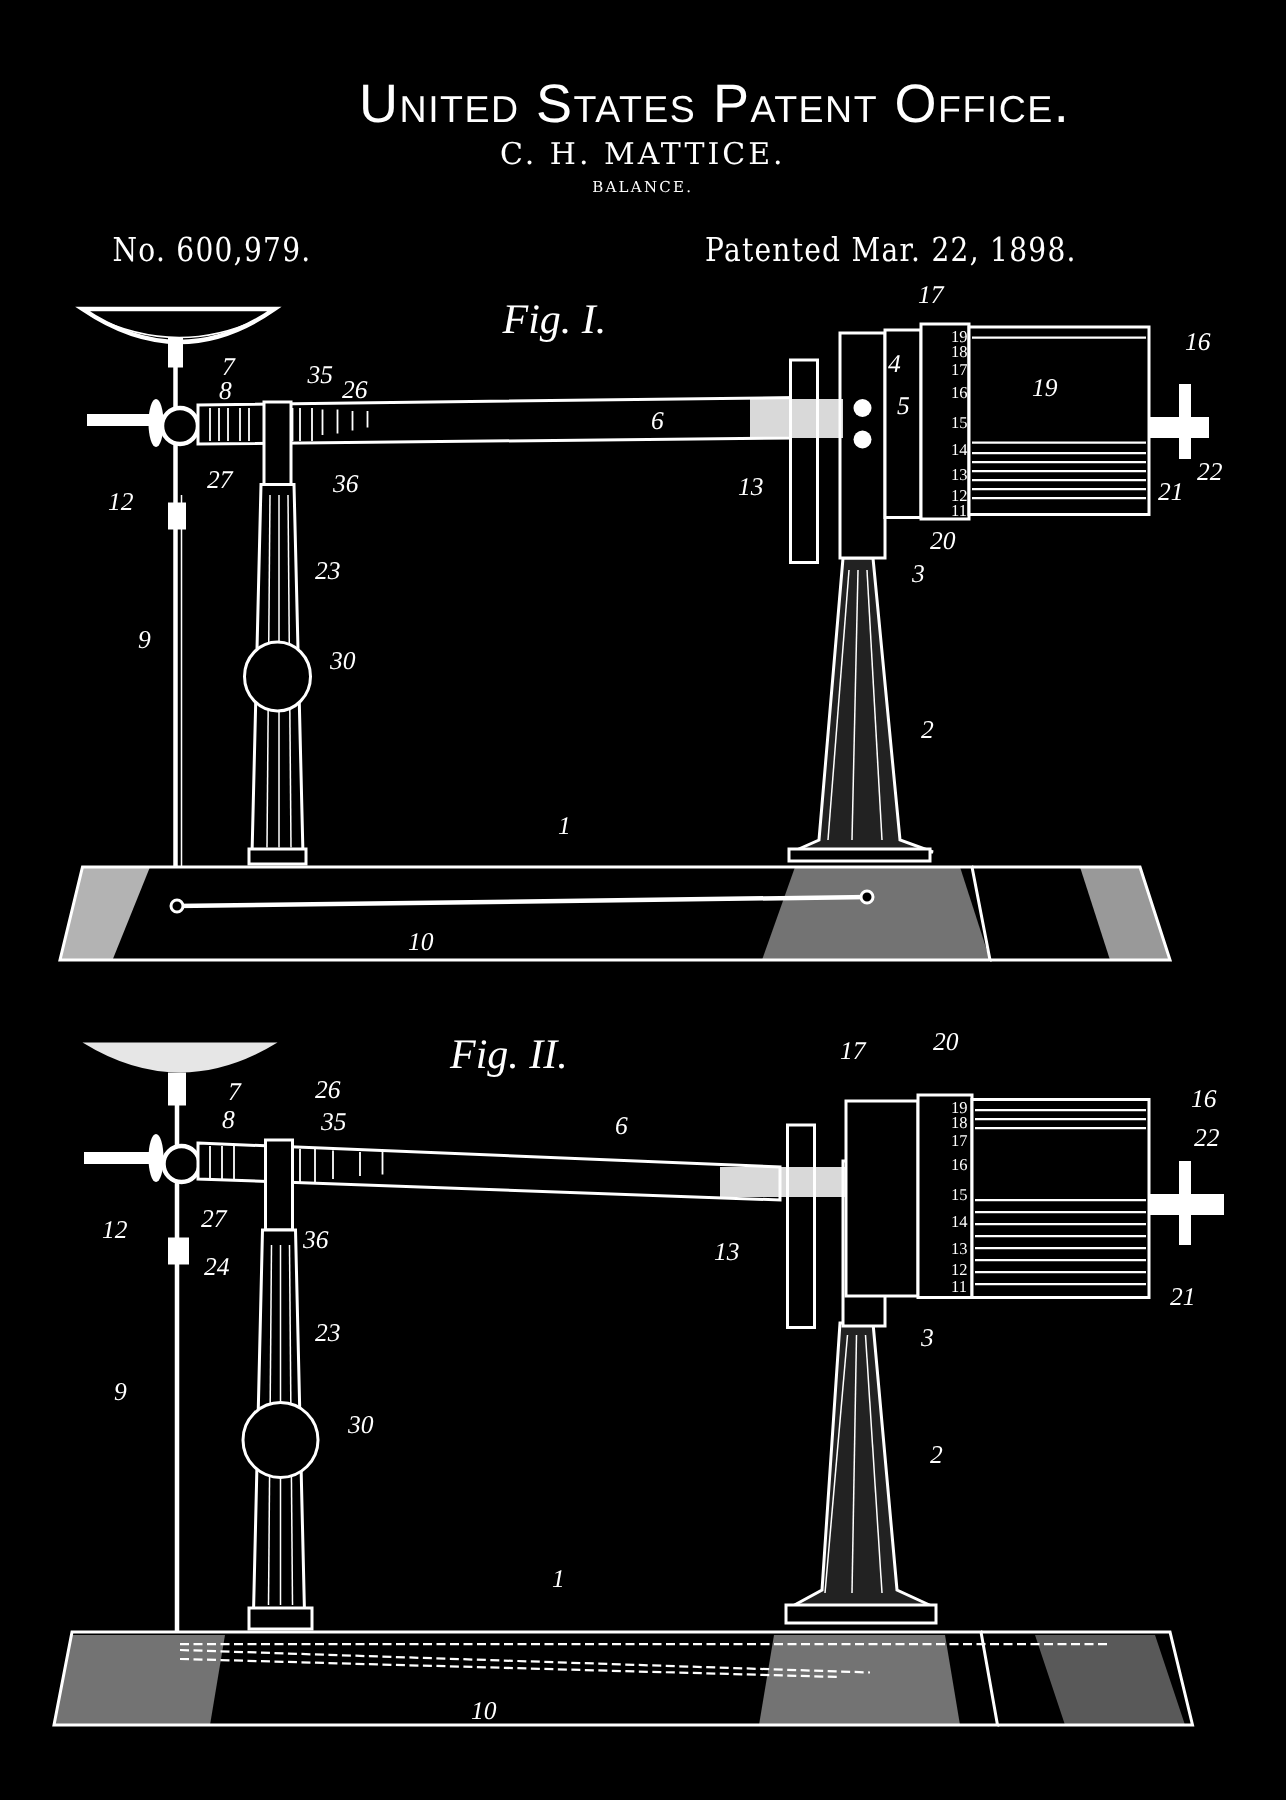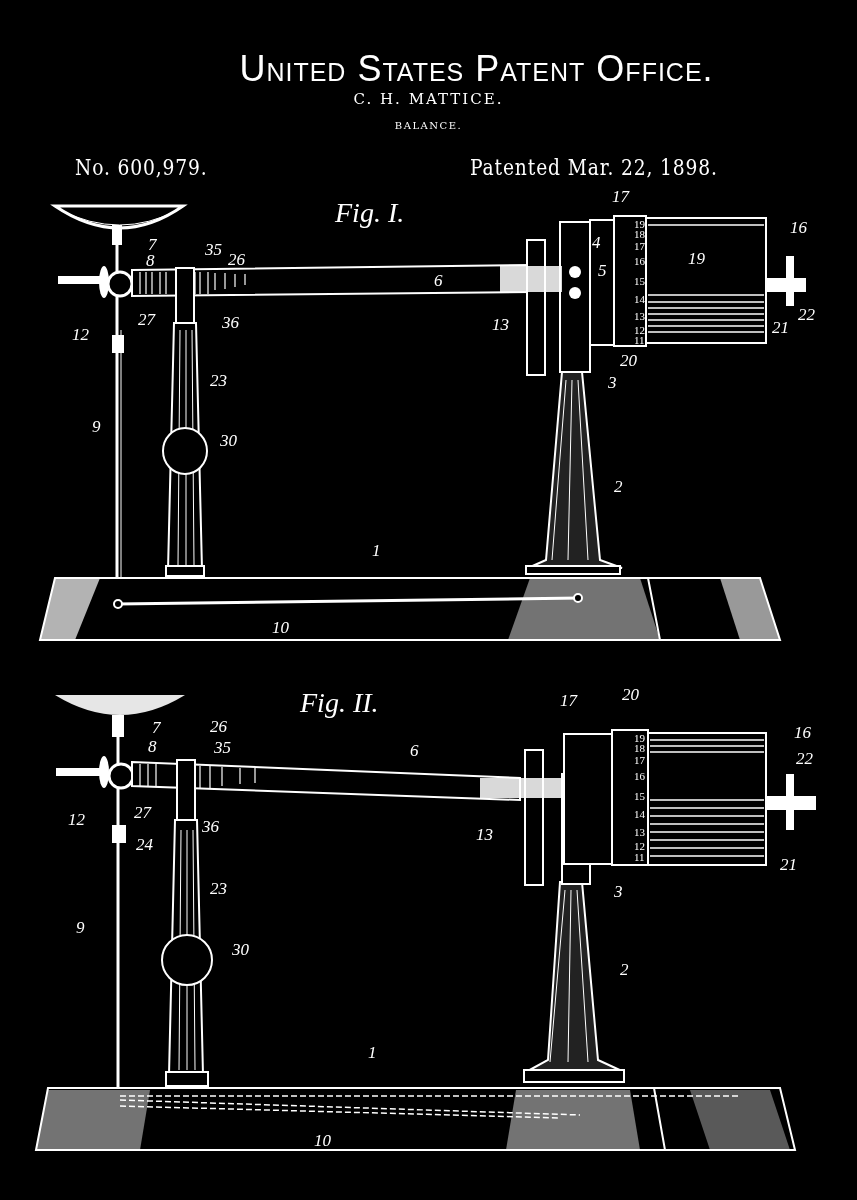--- a/index.html
+++ b/index.html
@@ -1,19 +1,19 @@
 <!DOCTYPE html>
 <html><head>
 <meta charset="utf-8">
 <style>
   html, body { margin:0; padding:0; background:#000; }
   body { width:857px; height:1200px; position:relative; overflow:hidden; color:#fff; font-family:"DejaVu Serif", serif; }
   .hdr { position:absolute; left:0; width:857px; text-align:center; color:#fff; }
   #title { top:48px; font-family:Liberation Sans, sans-serif; font-size:36px; letter-spacing:1px; font-variant:small-caps;padding-left:48px; }
-  #inventor { top:90px; font-family:"DejaVu Serif", serif; font-size:15px; letter-spacing:2px; }
+  #inventor { top:90px; font-family:"DejaVu Serif", serif; font-size:20px; letter-spacing:2px; }
   #subject { top:120px; font-family:"DejaVu Serif", serif; font-size:10px; letter-spacing:1.5px; }
   .meta { position:absolute; top:155px; font-family:"DejaVu Serif", serif; font-size:22px; letter-spacing:1px; transform:scaleX(0.85); transform-origin:left; }
   #patno { left:75px; }
   #patdate { left:470px; }
   svg.fig { position:absolute; left:0; }
   .lbl { font-family:"Liberation Serif", serif; font-style:italic; fill:#fff; font-size:17px; }
   .figt { font-family:"Liberation Serif", serif; font-style:italic; fill:#fff; font-size:28px; }
   .scale { font-family:"Liberation Serif", serif; fill:#fff; font-size:11px; }
 </style>
 </head>

